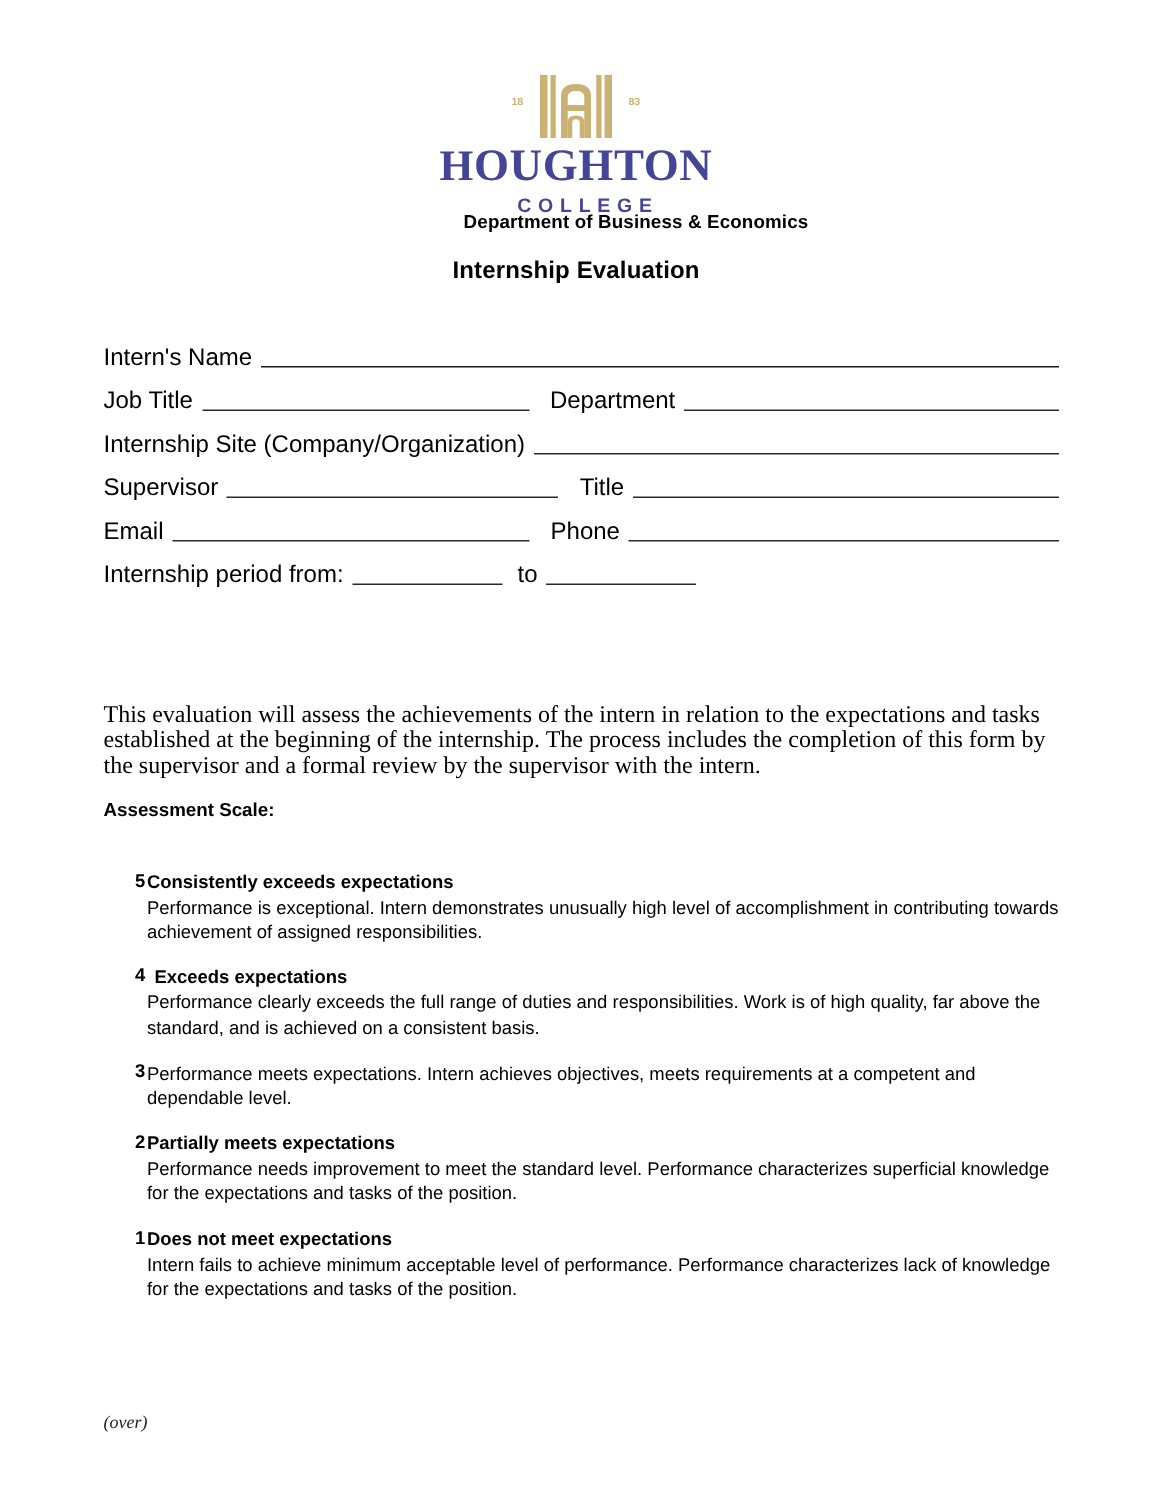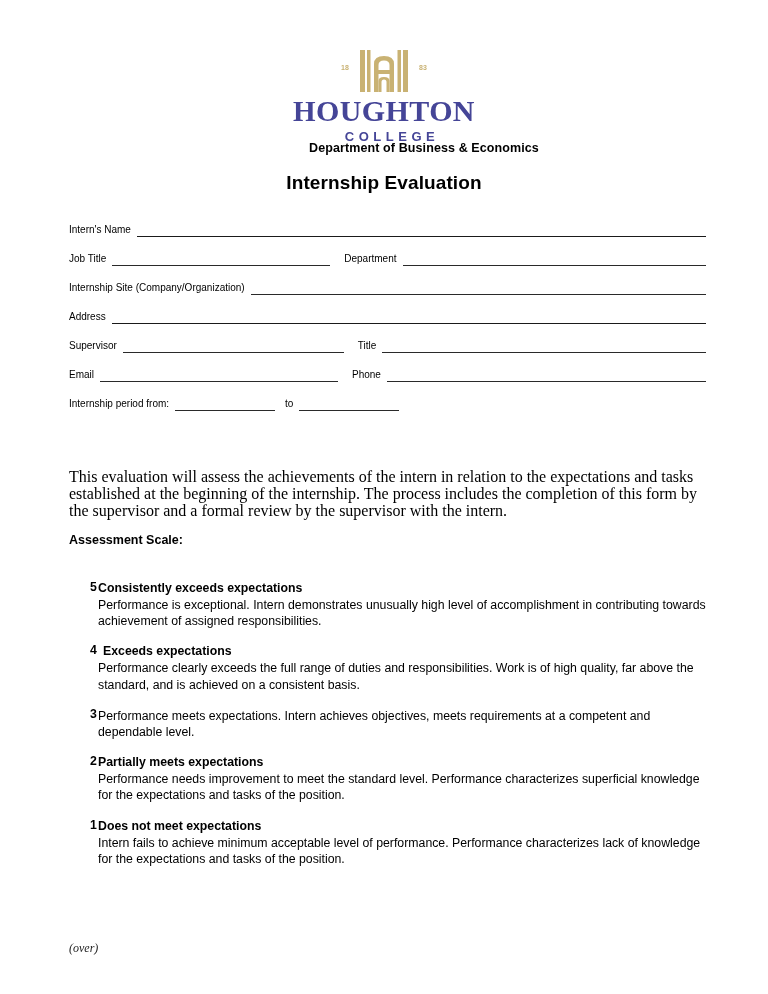--- a/index.html
+++ b/index.html
@@ -64,34 +64,34 @@
   .doc-heading {
     position: absolute;
     left: 0;
     width: 768px;
     text-align: center;
     font-weight: bold;
     font-size: 12.5px;
     letter-spacing: 0.1px;
   }
   #dept-heading { top: 141px; padding-left: 40px; }
-  #title-heading { top: 172px; font-size: 19px; }
+  #title-heading { top: 172px; font-size: 16px; }
 
   
   .form-area {
     position: absolute;
     left: 69px;
     top: 224px;
     width: 637px;
   }
   .form-row {
     display: flex;
-    align-items: flex-start;
+    align-items: center;
     height: 29px;
-    font-size: 10px;
+    font-size: 16px;
     white-space: nowrap;
   }
   .fld-label { flex: 0 0 auto; }
   .rule {
     flex: 1 1 auto;
     border-bottom: 1px solid #2a2a2a;
     height: 12px;
     margin-left: 6px;
     min-width: 10px;
   }
@@ -212,24 +212,20 @@
       <span class="rule fixed-a"></span>
       <span class="fld-label gap-label">Department</span>
       <span class="rule"></span>
     </div>
 
     <div class="form-row">
       <span class="fld-label">Internship Site (Company/Organization)</span>
       <span class="rule"></span>
     </div>
 
-    <div class="form-row">
-      <span class="fld-label">Address</span>
-      <span class="rule thick"></span>
-    </div>
 
     <div class="form-row">
       <span class="fld-label">Supervisor</span>
       <span class="rule fixed-c"></span>
       <span class="fld-label gap-label">Title</span>
       <span class="rule"></span>
     </div>
 
     <div class="form-row">
       <span class="fld-label">Email</span>

